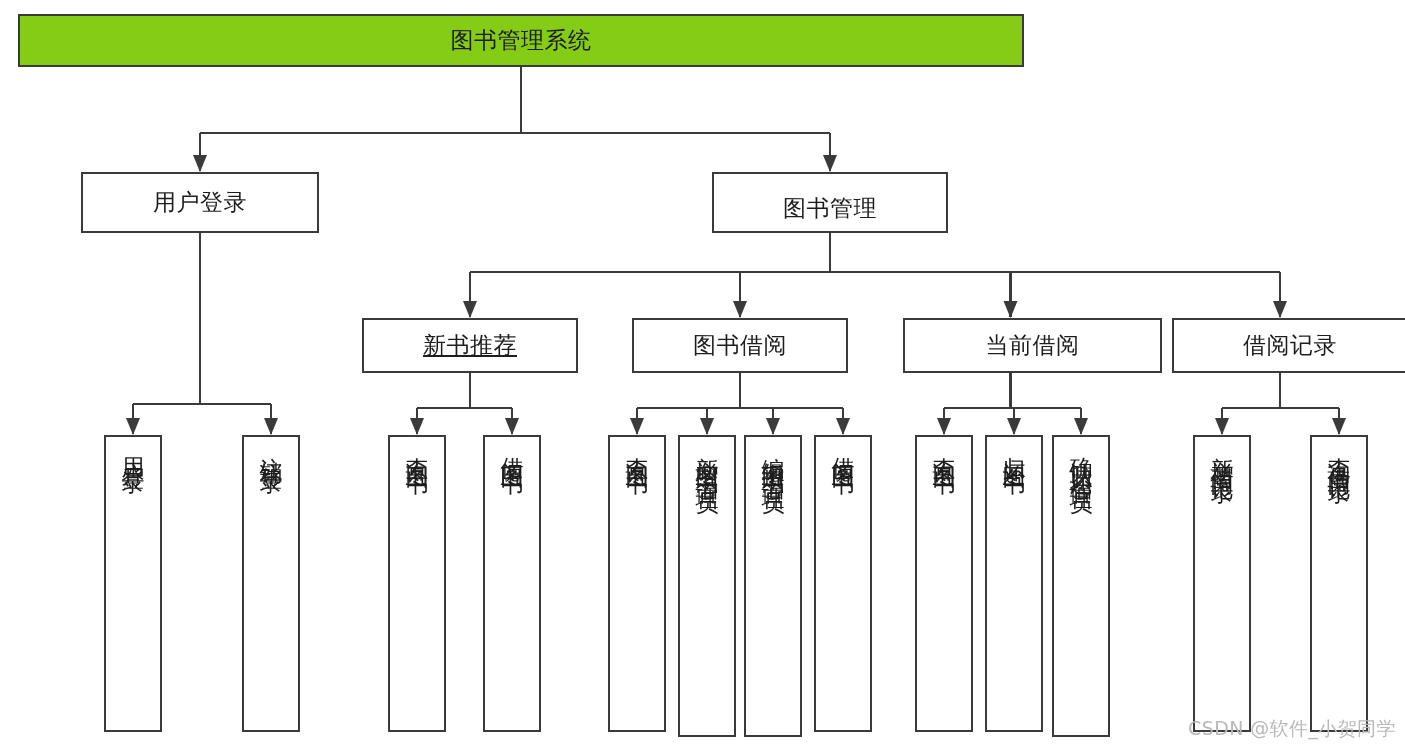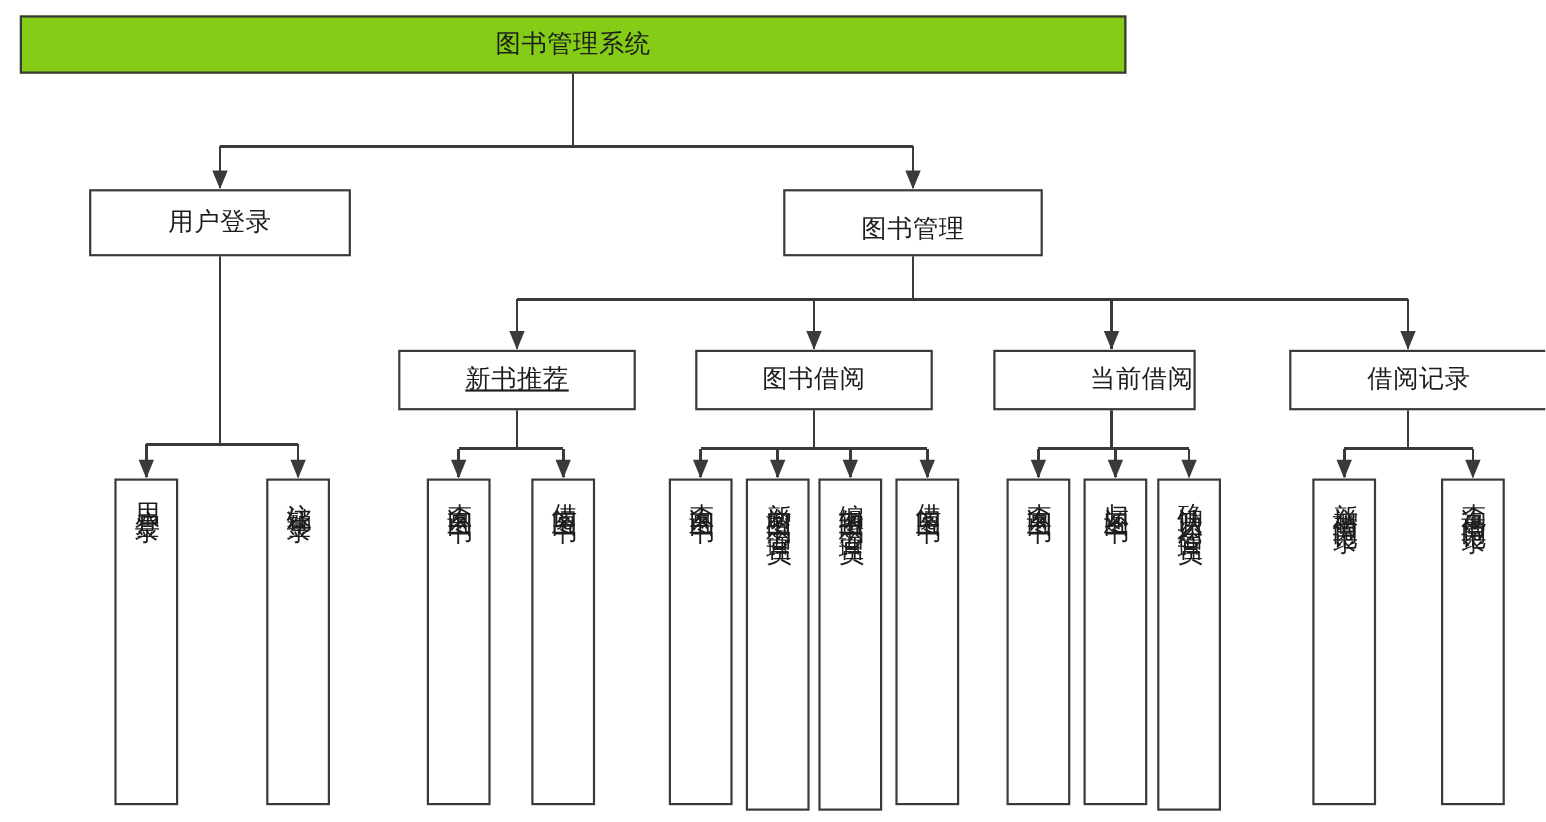--- a/index.html
+++ b/index.html
@@ -136,21 +136,21 @@
       </div>
       <div class="node level1 horiz" style="left: 712px; top: 172px; width: 236px; height: 61px; border-color: rgb(58, 58, 58); background: rgb(255, 255, 255);">
         <span class="label" style="color: rgb(29, 29, 29); margin-top: 12px;">图书管理</span>
       </div>
       <div class="node level2 horiz" style="left: 362px; top: 318px; width: 216px; height: 55px; border-color: rgb(58, 58, 58); background: rgb(255, 255, 255);">
         <span class="label" style="color: rgb(29, 29, 29); text-decoration: underline;">新书推荐</span>
       </div>
       <div class="node level2 horiz" style="left: 632px; top: 318px; width: 216px; height: 55px; border-color: rgb(58, 58, 58); background: rgb(255, 255, 255);">
         <span class="label" style="color: rgb(29, 29, 29);">图书借阅</span>
       </div>
-      <div class="node level2 horiz" style="left: 903px; top: 318px; width: 184px; height: 55px; border-color: rgb(58, 58, 58); background: rgb(255, 255, 255); justify-content: flex-end;">
+      <div class="node level2 horiz" style="left: 903px; top: 318px; width: 259px; height: 55px; border-color: rgb(58, 58, 58); background: rgb(255, 255, 255);">
         <span class="label" style="color: rgb(29, 29, 29);">当前借阅</span>
       </div>
       <div class="node level2 horiz" style="left: 1172px; top: 318px; width: 236px; height: 55px; border-color: rgb(58, 58, 58); background: rgb(255, 255, 255);">
         <span class="label" style="color: rgb(29, 29, 29);">借阅记录</span>
       </div>
       <div class="node leaf vert" style="left: 104px; top: 435px; width: 58px; height: 297px; border-color: rgb(58, 58, 58); background: rgb(255, 255, 255);">
         <span class="label" style="color: rgb(29, 29, 29);">用户登录</span>
       </div>
       <div class="node leaf vert" style="left: 242px; top: 435px; width: 58px; height: 297px; border-color: rgb(58, 58, 58); background: rgb(255, 255, 255);">
         <span class="label" style="color: rgb(29, 29, 29);">注销登录</span>
@@ -182,13 +182,14 @@
       <div class="node leaf vert" style="left: 1052px; top: 435px; width: 58px; height: 302px; border-color: rgb(58, 58, 58); background: rgb(255, 255, 255);">
         <span class="label" style="color: rgb(29, 29, 29);">确认归还（管理员）</span>
       </div>
       <div class="node leaf vert" style="left: 1193px; top: 435px; width: 58px; height: 297px; border-color: rgb(58, 58, 58); background: rgb(255, 255, 255);">
         <span class="label" style="color: rgb(29, 29, 29);">新增借阅记录</span>
       </div>
       <div class="node leaf vert" style="left: 1310px; top: 435px; width: 58px; height: 297px; border-color: rgb(58, 58, 58); background: rgb(255, 255, 255);">
         <span class="label" style="color: rgb(29, 29, 29);">查询借阅记录</span>
       </div>
     </div>
+  <div class="watermark" style="left: 1188px; top: 716px; color: rgb(185, 185, 185);">CSDN @软件_小贺同学</div>
 </div>
 
 </body></html>

